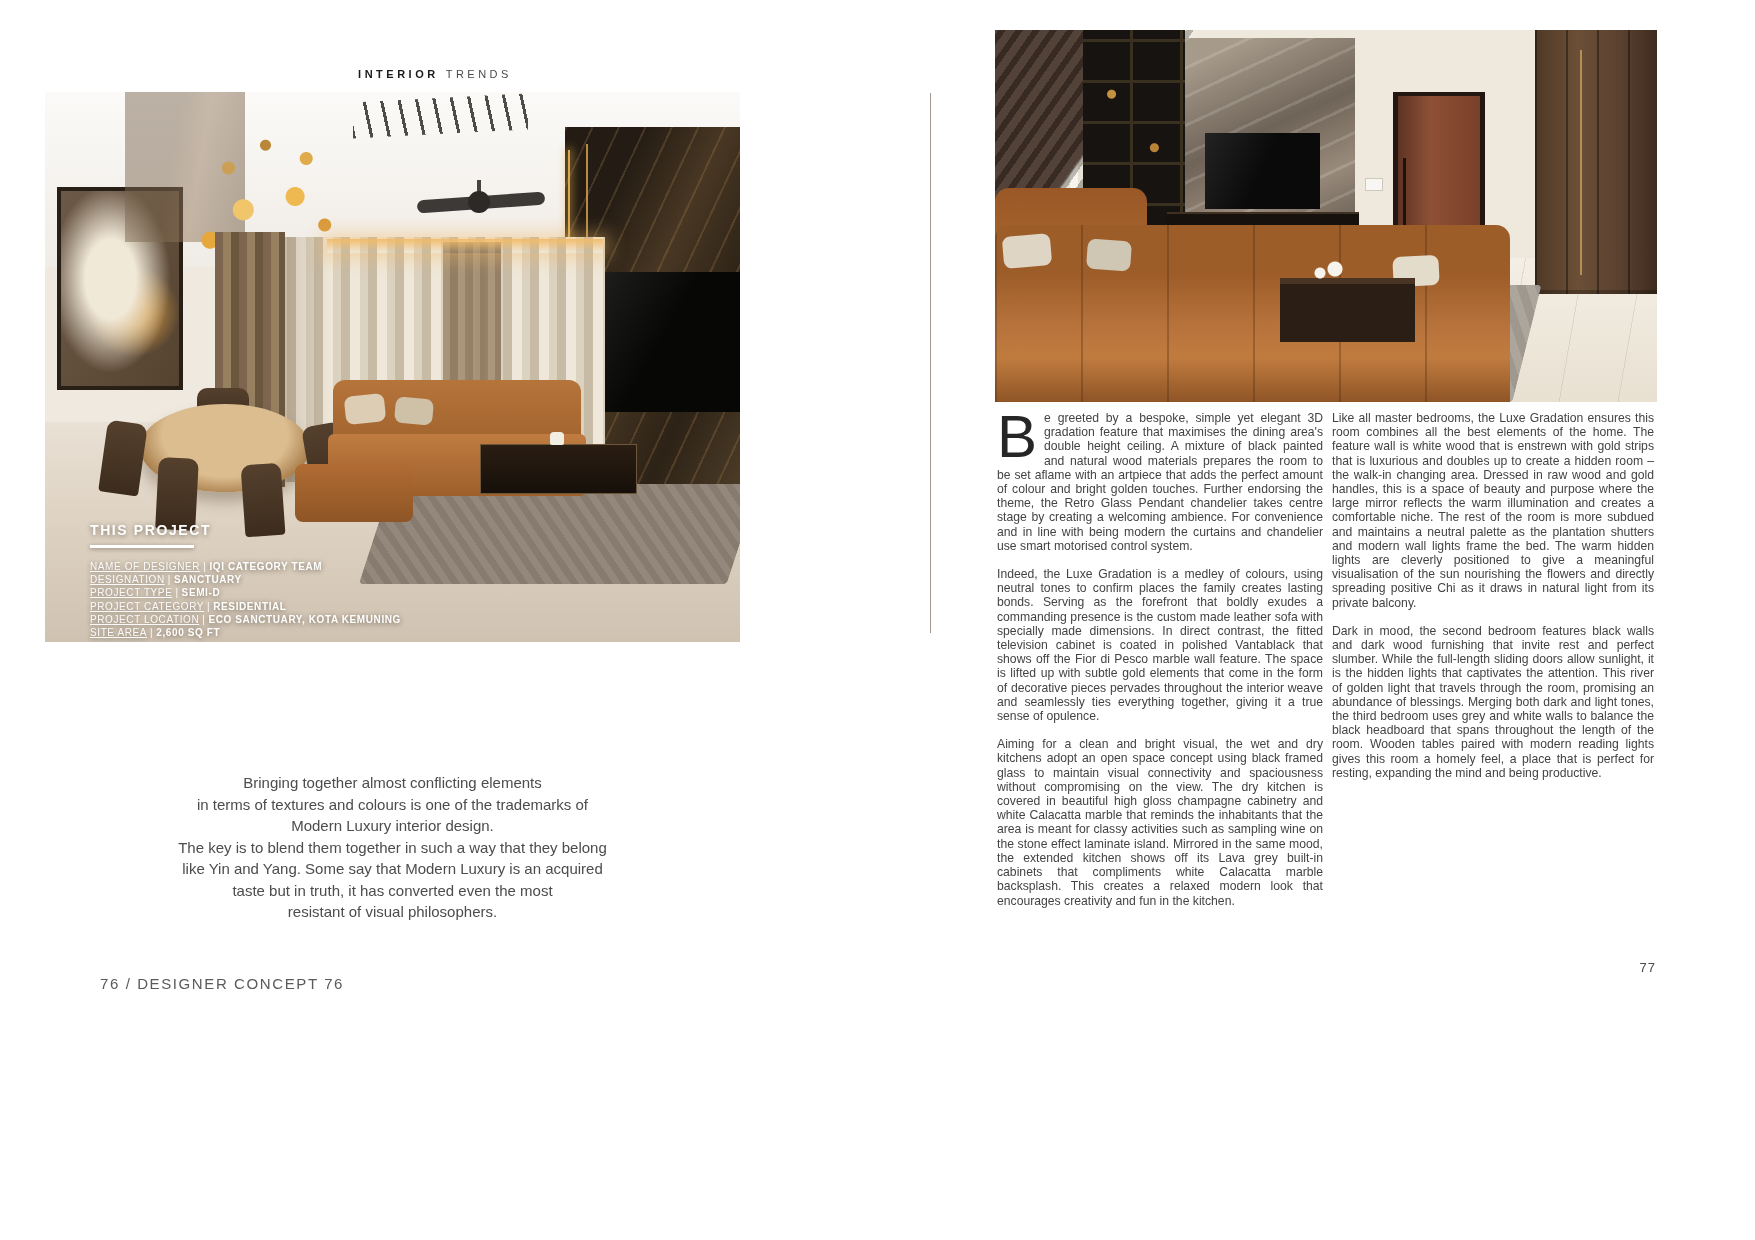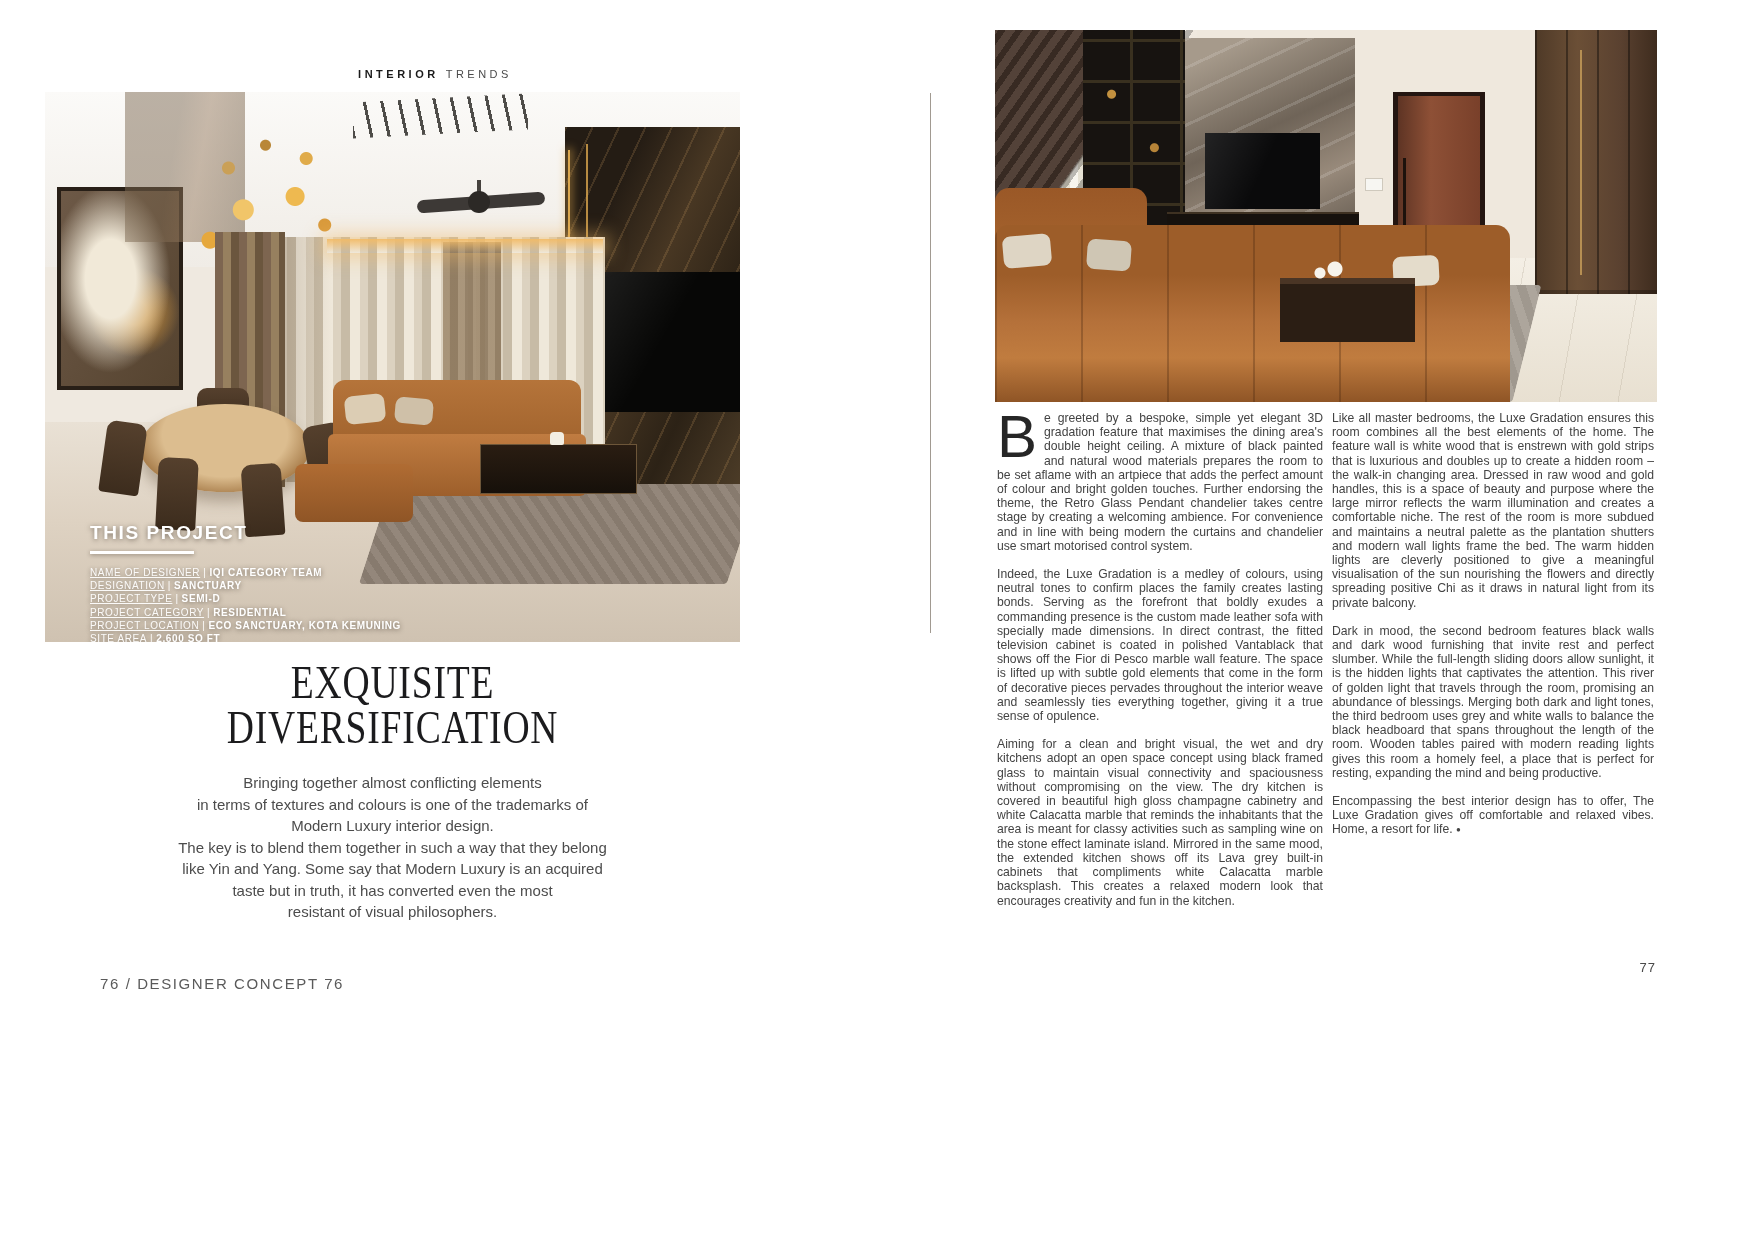--- a/index.html
+++ b/index.html
@@ -87,21 +87,21 @@
   .lp-sofa-chaise{left:250px;top:372px;width:118px;height:58px;border-radius:8px;
                   background:linear-gradient(180deg,#b06c33,#8f5526);}
   .lp-pillow{background:#dccdb4;border-radius:8px;}
   .lp-pillow.p1{left:300px;top:303px;width:40px;height:28px;transform:rotate(-6deg);}
   .lp-pillow.p2{left:350px;top:306px;width:38px;height:26px;transform:rotate(5deg);background:#cfc0a8;}
   .lp-coffee{left:435px;top:352px;width:155px;height:48px;border:1px solid #6d5639;
              background:linear-gradient(180deg,#2a1d12,#16100a);}
   .lp-vase{left:505px;top:340px;width:14px;height:13px;border-radius:4px 4px 2px 2px;background:#f3eee2;}
 
   .project-box{left:45px;top:430px;width:380px;color:#ffffff;text-shadow:0 1px 5px rgba(35,26,16,.55);}
-  .project-title{font-size:19px;font-weight:700;letter-spacing:1.6px;}
+  .project-title{font-size:14px;font-weight:700;letter-spacing:1.6px;}
   .project-underline{width:104px;height:3px;background:#ffffff;margin-top:7px;margin-bottom:12px;
                      box-shadow:0 1px 4px rgba(35,26,16,.4);}
   .project-field{font-size:10px;letter-spacing:.6px;line-height:13.2px;font-weight:400;}
   .project-field .pf-label{opacity:.92;text-decoration:underline;}
   .project-field .pf-sep{padding:0 3px;opacity:.92;}
   .project-field .pf-value{font-weight:700;}
 
   
   .divider{left:930px;top:93px;width:1px;height:540px;background:#a19a91;}
 
@@ -223,24 +223,20 @@
       </div>
       <div class="project-field">
         <span class="pf-label">PROJECT LOCATION</span><span class="pf-sep">|</span><span class="pf-value">ECO SANCTUARY, KOTA KEMUNING</span>
       </div>
       <div class="project-field">
         <span class="pf-label">SITE AREA</span><span class="pf-sep">|</span><span class="pf-value">2,600 SQ FT</span>
       </div>
     </div>
   </div>
 
-  <div class="abs feature-title">
-    <span class="tline">EXQUISITE</span>
-    <span class="tline">DIVERSIFICATION</span>
-  </div>
 
   <div class="abs intro">Bringing together almost conflicting elements
 in terms of textures and colours is one of the trademarks of
 Modern Luxury interior design.
 The key is to blend them together in such a way that they belong
 like Yin and Yang. Some say that Modern Luxury is an acquired
 taste but in truth, it has converted even the most
 resistant of visual philosophers.</div>
 
   <div class="abs folio-left">76 / DESIGNER CONCEPT 76</div>
@@ -272,18 +268,17 @@
 
   <div class="abs col col-1">
     <p><span class="dropcap">B</span><span>e greeted by a bespoke, simple yet elegant 3D gradation feature that maximises the dining area's double height ceiling. A mixture of black painted and natural wood materials prepares the room to be set aflame with an artpiece that adds the perfect amount of colour and bright golden touches. Further endorsing the theme, the Retro Glass Pendant chandelier takes centre stage by creating a welcoming ambience. For convenience and in line with being modern the curtains and chandelier use smart motorised control system.</span></p>
     <p><span>Indeed, the Luxe Gradation is a medley of colours, using neutral tones to confirm places the family creates lasting bonds. Serving as the forefront that boldly exudes a commanding presence is the custom made leather sofa with specially made dimensions. In direct contrast, the fitted television cabinet is coated in polished Vantablack that shows off the Fior di Pesco marble wall feature. The space is lifted up with subtle gold elements that come in the form of decorative pieces pervades throughout the interior weave and seamlessly ties everything together, giving it a true sense of opulence.</span></p>
     <p><span>Aiming for a clean and bright visual, the wet and dry kitchens adopt an open space concept using black framed glass to maintain visual connectivity and spaciousness without compromising on the view. The dry kitchen is covered in beautiful high gloss champagne cabinetry and white Calacatta marble that reminds the inhabitants that the area is meant for classy activities such as sampling wine on the stone effect laminate island. Mirrored in the same mood, the extended kitchen shows off its Lava grey built-in cabinets that compliments white Calacatta marble backsplash. This creates a relaxed modern look that encourages creativity and fun in the kitchen.</span></p>
   </div>
 
   <div class="abs col col-2">
     <p><span>Like all master bedrooms, the Luxe Gradation ensures this room combines all the best elements of the home. The feature wall is white wood that is enstrewn with gold strips that is luxurious and doubles up to create a hidden room – the walk-in changing area. Dressed in raw wood and gold handles, this is a space of beauty and purpose where the large mirror reflects the warm illumination and creates a comfortable niche. The rest of the room is more subdued and maintains a neutral palette as the plantation shutters and modern wall lights frame the bed. The warm hidden lights are cleverly positioned to give a meaningful visualisation of the sun nourishing the flowers and directly spreading positive Chi as it draws in natural light from its private balcony.</span></p>
     <p><span>Dark in mood, the second bedroom features black walls and dark wood furnishing that invite rest and perfect slumber. While the full-length sliding doors allow sunlight, it is the hidden lights that captivates the attention. This river of golden light that travels through the room, promising an abundance of blessings. Merging both dark and light tones, the third bedroom uses grey and white walls to balance the black headboard that spans throughout the length of the room. Wooden tables paired with modern reading lights gives this room a homely feel, a place that is perfect for resting, expanding the mind and being productive.</span></p>
-    <p><span>Encompassing the best interior design has to offer, The Luxe Gradation gives off comfortable and relaxed vibes. Home, a resort for life.</span> <span class="endmark">●</span></p>
   </div>
 
   <div class="abs folio-right">77</div>
 
 </div>
 
 </body></html>

